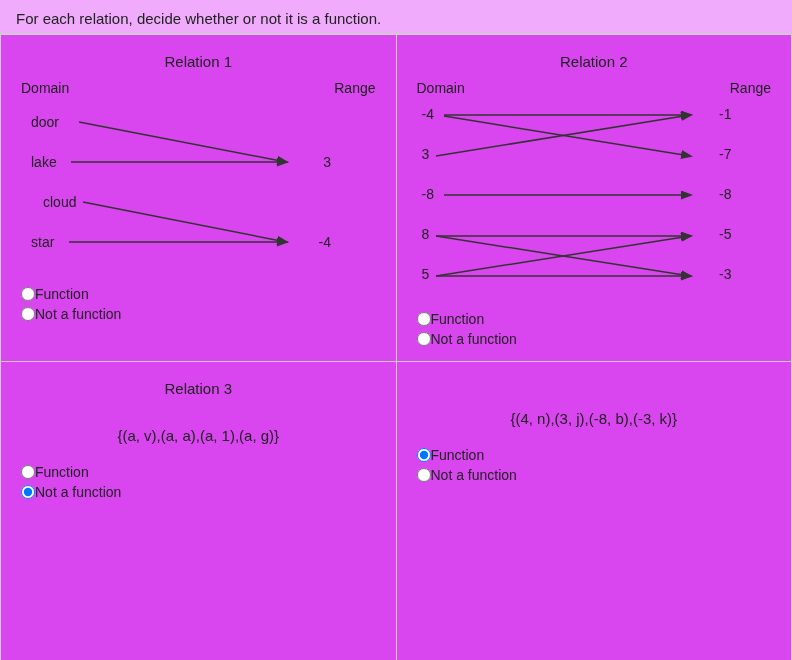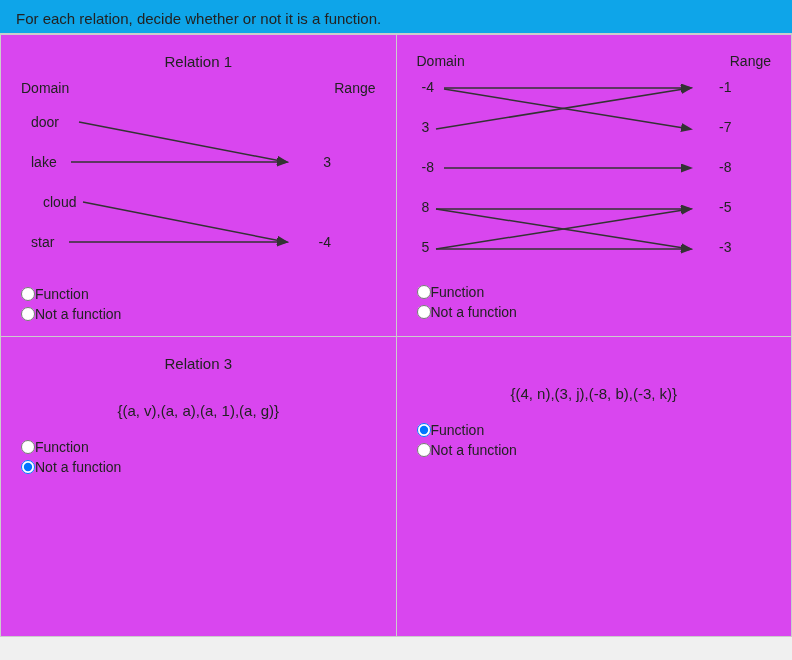--- a/index.html
+++ b/index.html
@@ -5,21 +5,21 @@
     * { box-sizing: border-box; margin: 0; padding: 0; }
     body {
       font-family: Arial, sans-serif;
       background: #f0f0f0;
       width: 792px;
       min-height: 660px;
       font-size: 15px;
       color: #222;
     }
     .page-header {
-      background: #0ea5e9;
+      background: #f0abfc;
       padding: 10px 16px 6px 16px;
       font-size: 15px;
       color: #222;
       border-bottom: 1px solid #ccc;
     }
     .grid {
       display: grid;
       grid-template-columns: 1fr 1fr;
       grid-template-rows: auto auto;
       border-left: 1px solid #ccc;
@@ -120,20 +120,21 @@
         <span>Function</span>
       </label>
       <label class="radio-option">
         <input type="radio" name="rel1" value="notfunction" style="">
         <span>Not a function</span>
       </label>
     </div>
   </div>
 
   <div class="cell">
+    <div class="relation-title">Relation 2</div>
     <div class="domain-range-labels">
       <span>Domain</span>
       <span>Range</span>
     </div>
     <div style="position:relative; width:310px; height:195px; margin-left:5px;">
 
       <span style="position:absolute; left:0; top:4px; font-size:14px;">-4</span>
       <span style="position:absolute; left:0; top:44px; font-size:14px;">3</span>
       <span style="position:absolute; left:0; top:84px; font-size:14px;">-8</span>
       <span style="position:absolute; left:0; top:124px; font-size:14px;">8</span>

